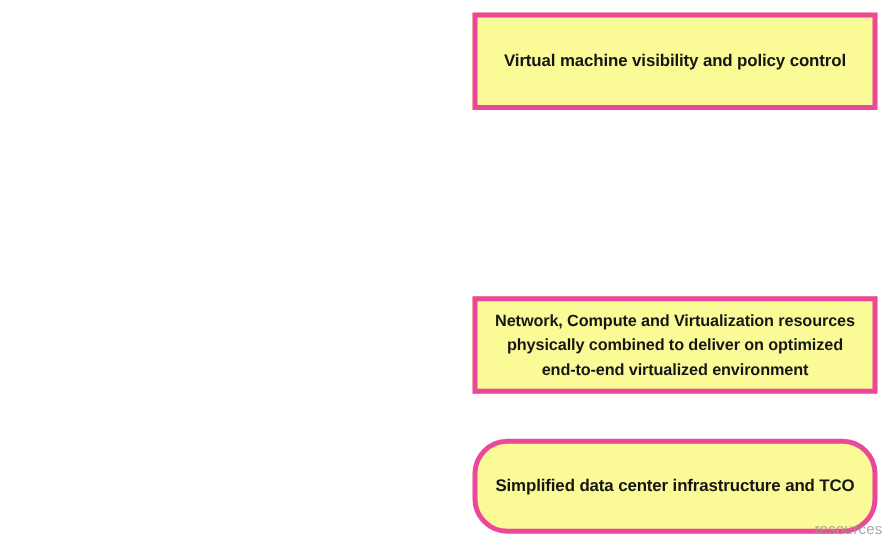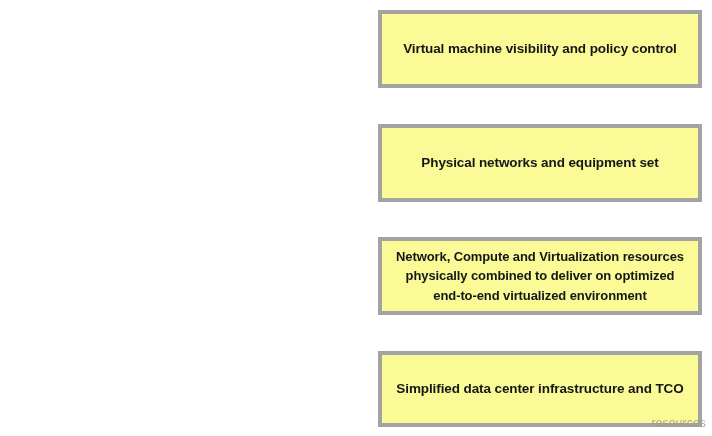--- a/index.html
+++ b/index.html
@@ -21,21 +21,21 @@
     top: 0;
     width: 712px;
     height: 436px;
     background: #ffffff;
   }
 
   .callout-box {
     position: absolute;
     box-sizing: border-box;
     background: #fafa96;
-    border: 4px solid #a3a3a3;
+    border: 4px solid #ec4899;
     display: flex;
     align-items: center;
     justify-content: center;
     text-align: center;
   }
 
   .callout-text {
     font-family: "Liberation Sans", sans-serif;
     font-weight: bold;
     font-size: 13.5px;
@@ -43,21 +43,21 @@
     color: #161616;
     letter-spacing: -0.1px;
     padding: 0 10px;
     white-space: pre-line;
   }
 
   
   #box-1 { left: 378px; top: 10px;  width: 324px; height: 78px; }
   #box-2 { left: 378px; top: 124px; width: 324px; height: 78px; }
   #box-3 { left: 378px; top: 237px; width: 324px; height: 78px; }
-  #box-4 { left: 378px; top: 351px; width: 324px; height: 76px; }
+  #box-4 { left: 378px; top: 351px; width: 324px; height: 76px; border-radius: 28px; }
 
   #box-3 .callout-text { font-size: 13px; line-height: 1.5; }
 
   .watermark {
     position: absolute;
     right: 6px;
     bottom: 6px;
     font-family: "Liberation Sans", sans-serif;
     font-size: 12px;
     font-weight: normal;
@@ -81,23 +81,20 @@
 <body>
 
 <div id="canvas">
 
   <div class="left-pane"></div>
 
   <div class="callout-box" id="box-1">
     <span class="callout-text">Virtual machine visibility and policy control</span>
   </div>
 
-  <div class="callout-box" id="box-2">
-    <span class="callout-text">Physical networks and equipment set</span>
-  </div>
 
   <div class="callout-box" id="box-3">
     <span class="callout-text">Network, Compute and Virtualization resources physically combined to deliver on optimized end-to-end virtualized environment</span>
   </div>
 
   <div class="callout-box" id="box-4">
     <span class="callout-text">Simplified data center infrastructure and TCO</span>
   </div>
 
   <div class="watermark">resources</div>

